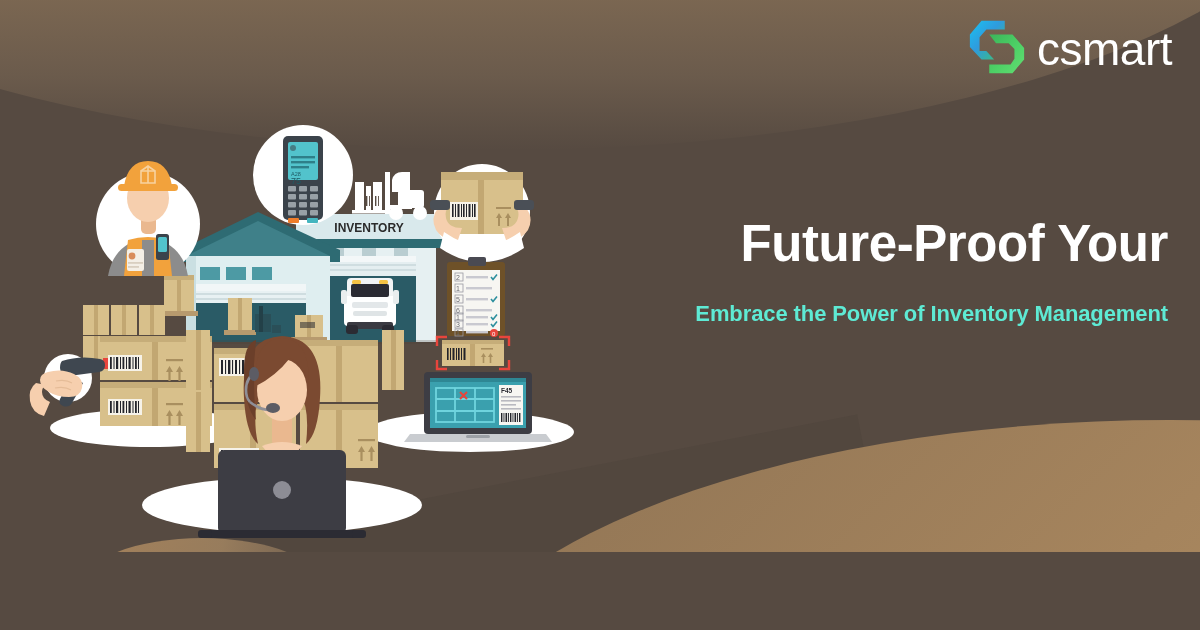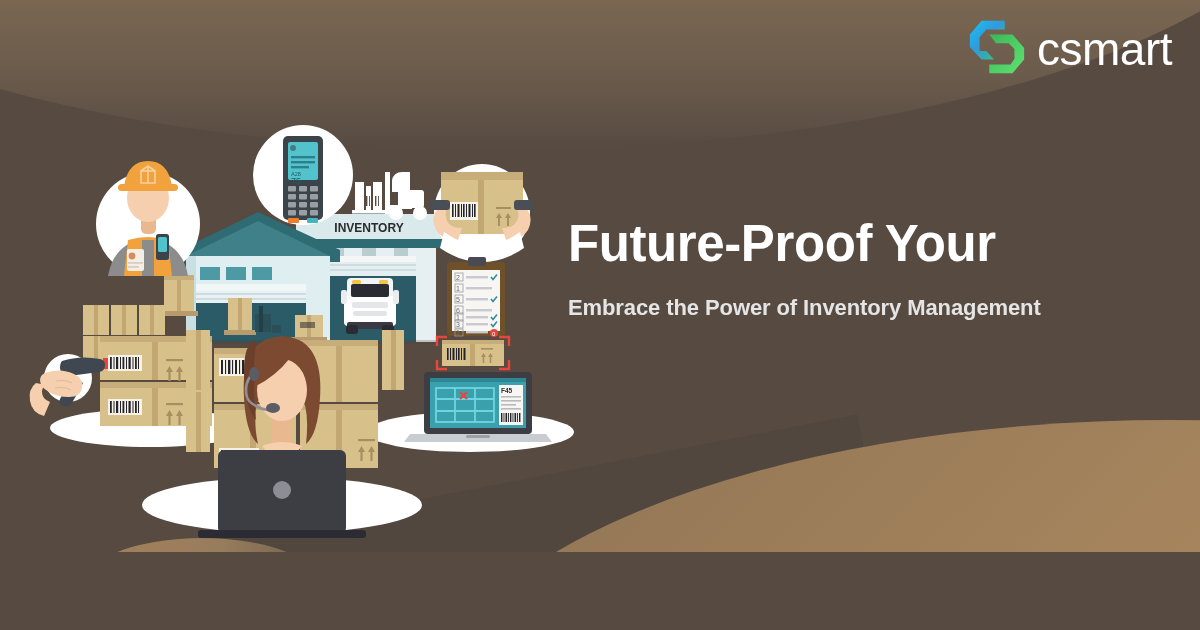--- a/index.html
+++ b/index.html
@@ -32,29 +32,29 @@
   }
   .bg-diag {
     position:absolute; left:170px; top:548px; width:700px; height:300px;
     background:#4e433b; opacity:.5;
     transform:rotate(-11deg); transform-origin:0 0;
   }
 
   
   .copy {
     position:absolute; right:32px; top:214px; width:600px;
-    color:#ffffff;
+    text-align:right; color:#ffffff;
   }
   .headline {
     font-size:51px; font-weight:bold; line-height:1.18;
     letter-spacing:-0.4px; color:#ffffff;
   }
   .subhead {
-    margin-top:21px; font-size:22px; font-weight:bold;
-    color:#e5e5e5; letter-spacing:-0.1px;
+    margin-top:27px; font-size:22px; font-weight:bold;
+    color:#5eead4; letter-spacing:-0.1px;
   }
 
   
   .logo { position:absolute; right:28px; top:16px; display:flex; align-items:center; gap:9px; }
   .logo-word { color:#fff; font-size:46px; letter-spacing:-0.5px; font-weight:400; }
 
   
   #illo { position:absolute; left:0; top:0; }
 </style>
 </head>

